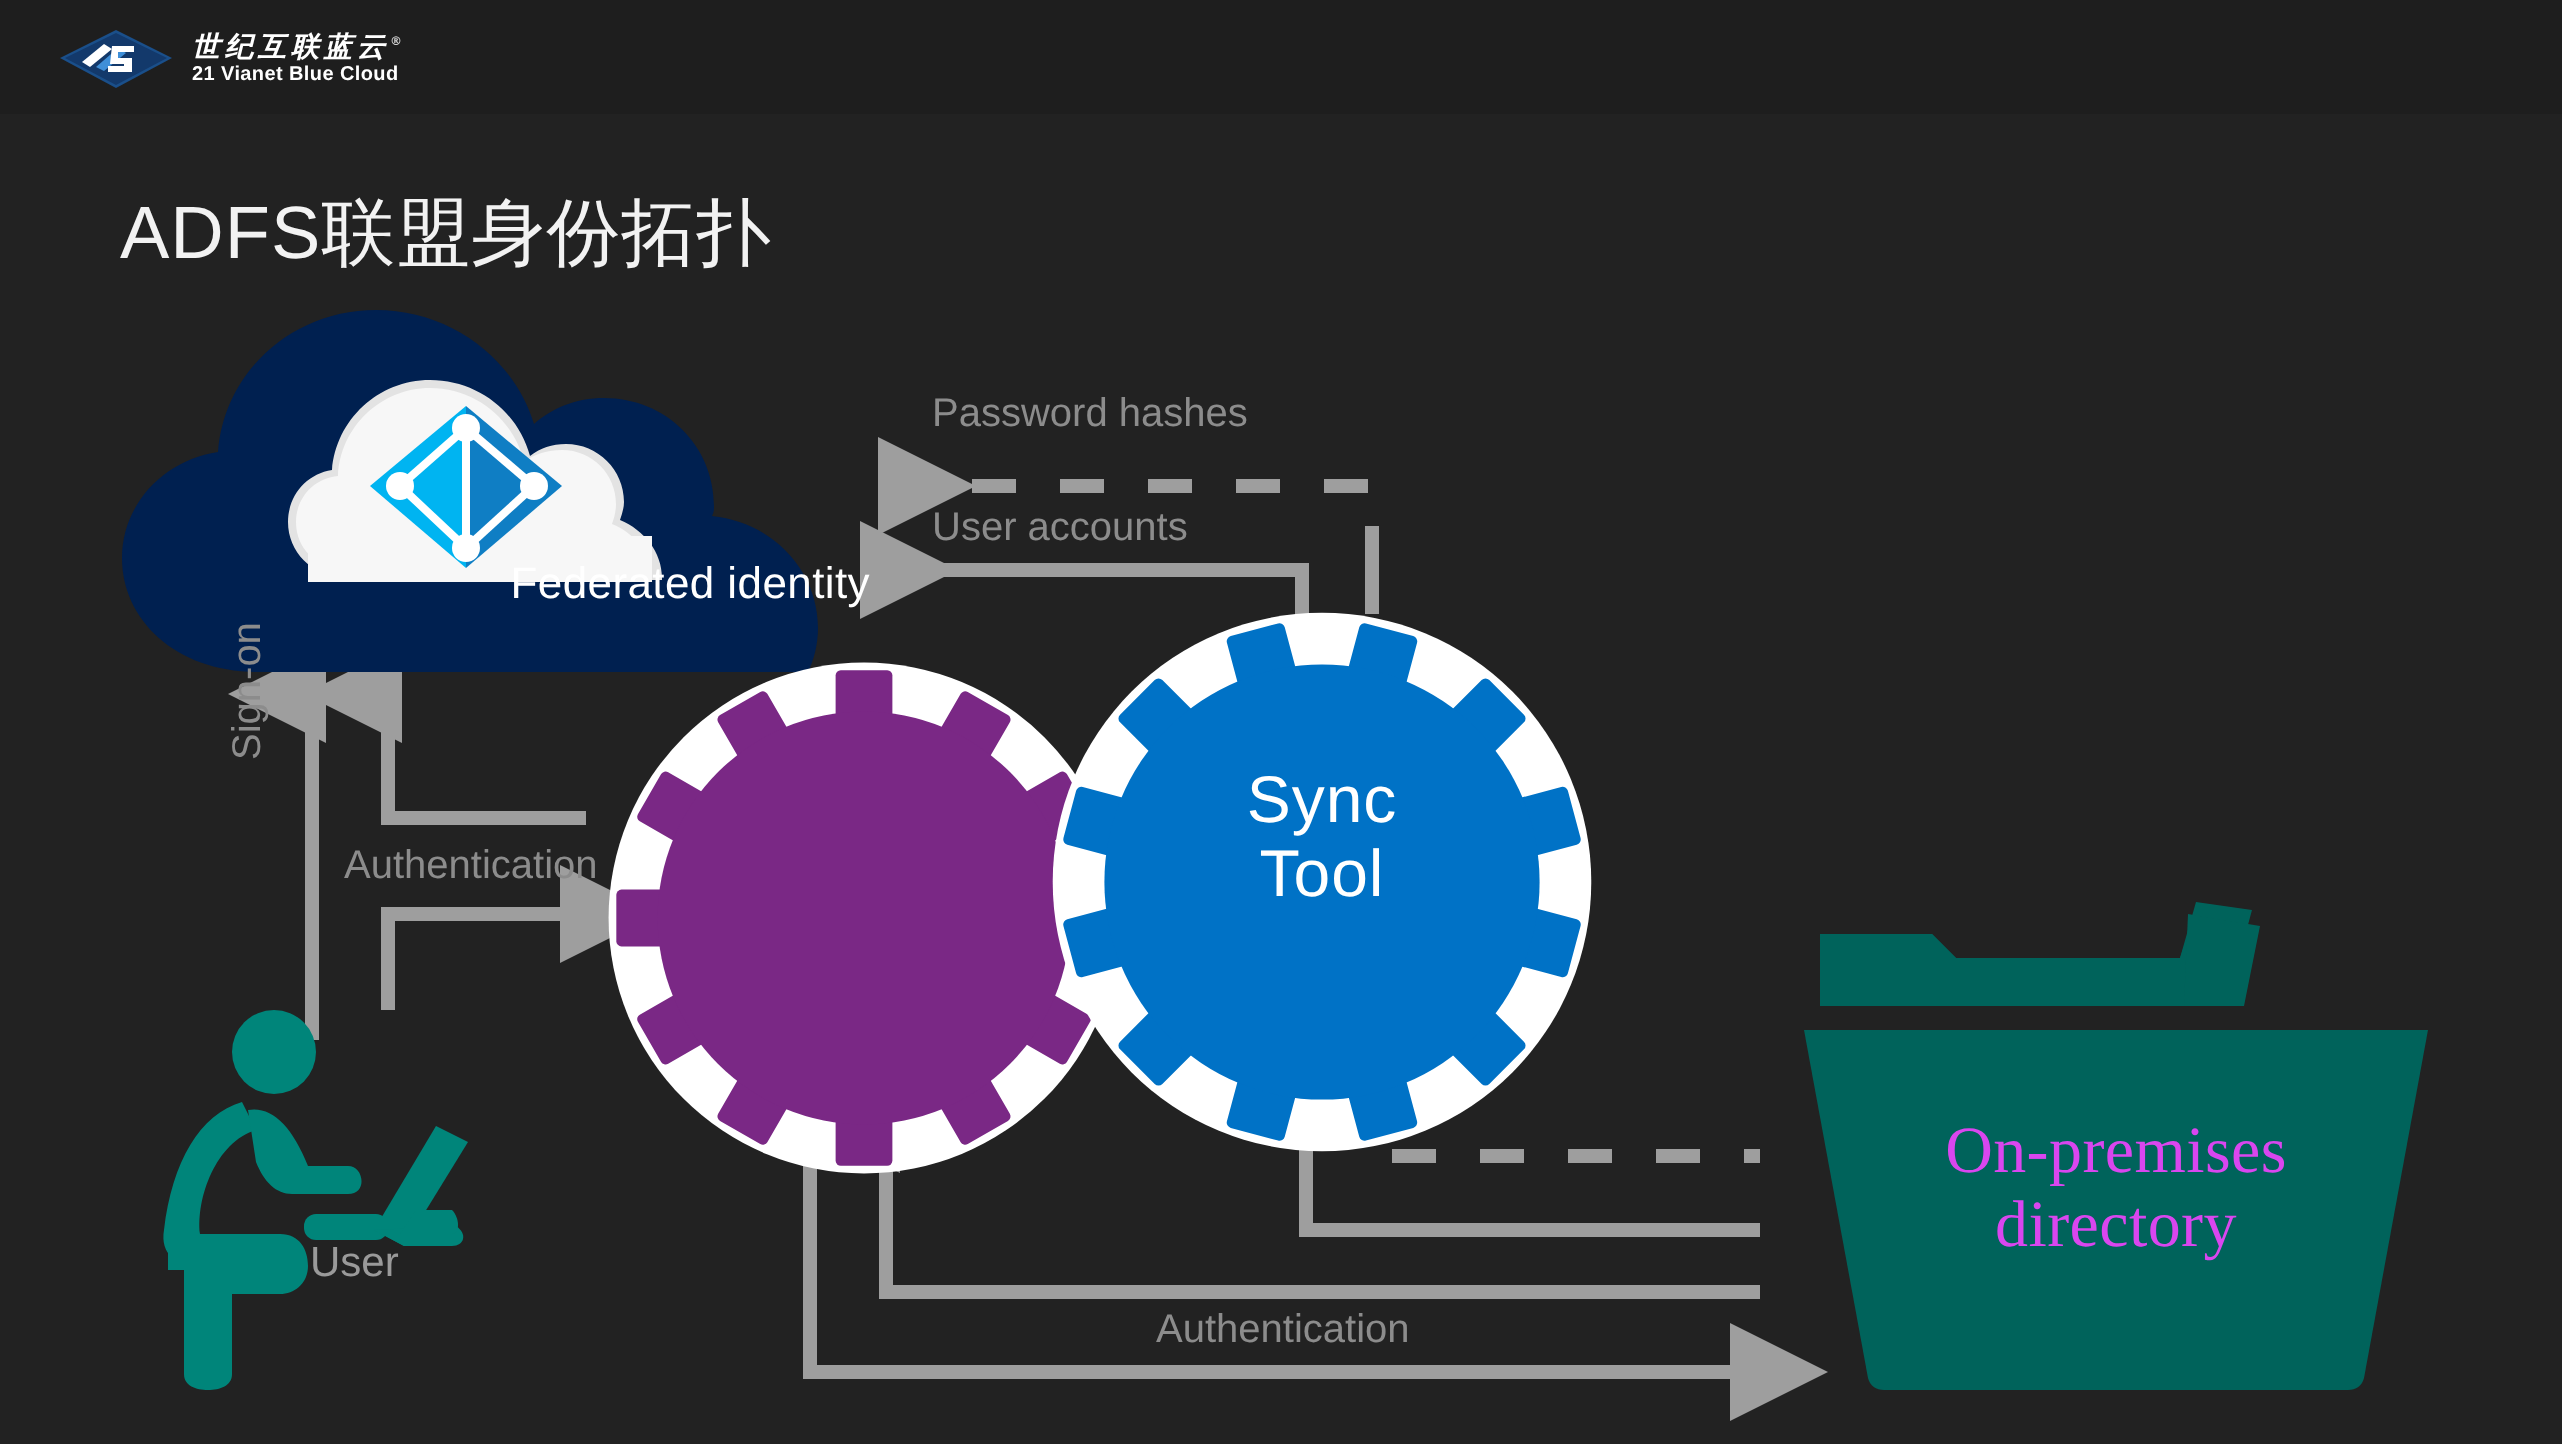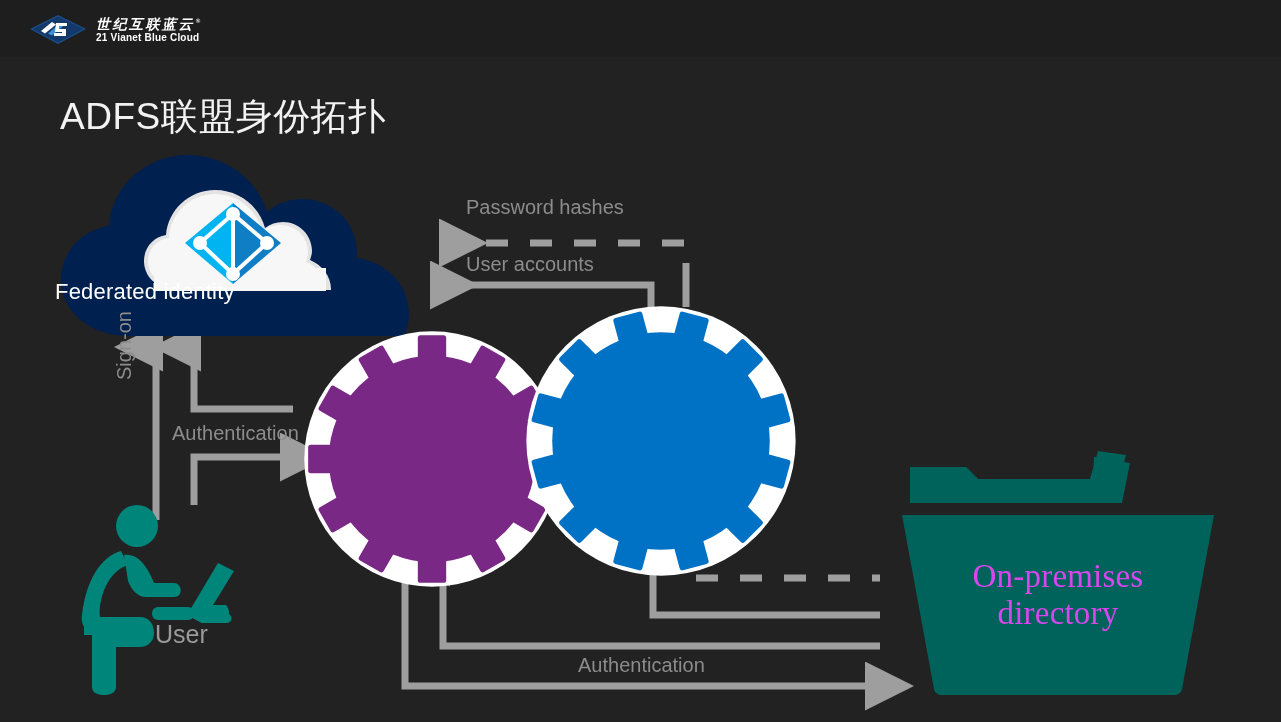--- a/index.html
+++ b/index.html
@@ -37,21 +37,21 @@
   #title{
     position:absolute;left:60px;top:92px;
     color:#f2f2f2;font-size:37px;font-weight:normal;
     letter-spacing:0.5px;white-space:nowrap;
   }
 
   
   #cloud-wrap{position:absolute;left:55px;top:148px;width:380px;height:190px;}
   #cloud-label{
     position:absolute;left:0;top:131px;width:380px;
-    text-align:left;color:#ffffff;font-size:22px;
+    text-align:right;color:#ffffff;font-size:22px;
     letter-spacing:0.2px;
   }
   
   #gear-adfs{position:absolute;left:303px;top:330px;width:258px;height:258px;}
   #gear-sync{position:absolute;left:525px;top:305px;width:272px;height:272px;}
   .gear-label{
     position:absolute;color:#ffffff;text-align:center;
     letter-spacing:0.5px;pointer-events:none;
   }
   #adfs-label{left:303px;top:440px;width:258px;font-size:33px;}
@@ -63,21 +63,21 @@
     position:absolute;left:898px;top:558px;width:320px;
     text-align:center;color:#d946ef;font-size:33px;line-height:1.12;
     letter-spacing:0.2px;
     font-family:Liberation Serif, serif;
   }
 
   
   #user-icon{position:absolute;left:74px;top:505px;width:180px;height:190px;}
   #user-label{
     position:absolute;left:155px;top:620px;
-    color:#9a9a9a;font-size:25px;
+    color:#9a9a9a;font-size:21px;
   }
 
   
   #wires{position:absolute;left:0;top:0;width:1281px;height:722px;}
 
   
   .wire-label{position:absolute;color:#8c8c8c;font-size:20px;white-space:nowrap;}
   #lbl-password{left:466px;top:196px;}
   #lbl-useracc{left:466px;top:253px;text-align:right;}
   #lbl-auth-left{left:172px;top:422px;}
@@ -256,20 +256,24 @@
           <rect x="89" y="4" width="22" height="30" rx="2" transform="rotate(225 100 100)"></rect>
           <rect x="89" y="4" width="22" height="30" rx="2" transform="rotate(255 100 100)"></rect>
           <rect x="89" y="4" width="22" height="30" rx="2" transform="rotate(285 100 100)"></rect>
           <rect x="89" y="4" width="22" height="30" rx="2" transform="rotate(315 100 100)"></rect>
           <rect x="89" y="4" width="22" height="30" rx="2" transform="rotate(345 100 100)"></rect>
         </g>
         <circle cx="100" cy="100" r="80"></circle>
       </g>
     </svg>
   </div>
+  <div id="sync-label" class="gear-label">
+    <div>Sync</div>
+    <div>Tool</div>
+  </div>
 
   <div id="folder">
     <svg width="320" height="250" viewBox="0 0 320 250">
 
       <path d="M12,22 L68,22 L80,34 L192,34 L200,6 L228,10 L215,58 L12,58 Z" fill="#00635B"></path>
       <path d="M12,22 L68,22 L80,34 L192,34 L196,22 L228,27 L215,58 L12,58 Z" fill="#00635B"></path>
       <polygon points="196,12 232,18 224,58 194,58" fill="#00635B"></polygon>
 
       <path d="M4,70 L316,70 L284,244 C283,248 280,250 276,250 L44,250 C40,250 37,248 36,244 Z" fill="#00635B"></path>
     </svg>

